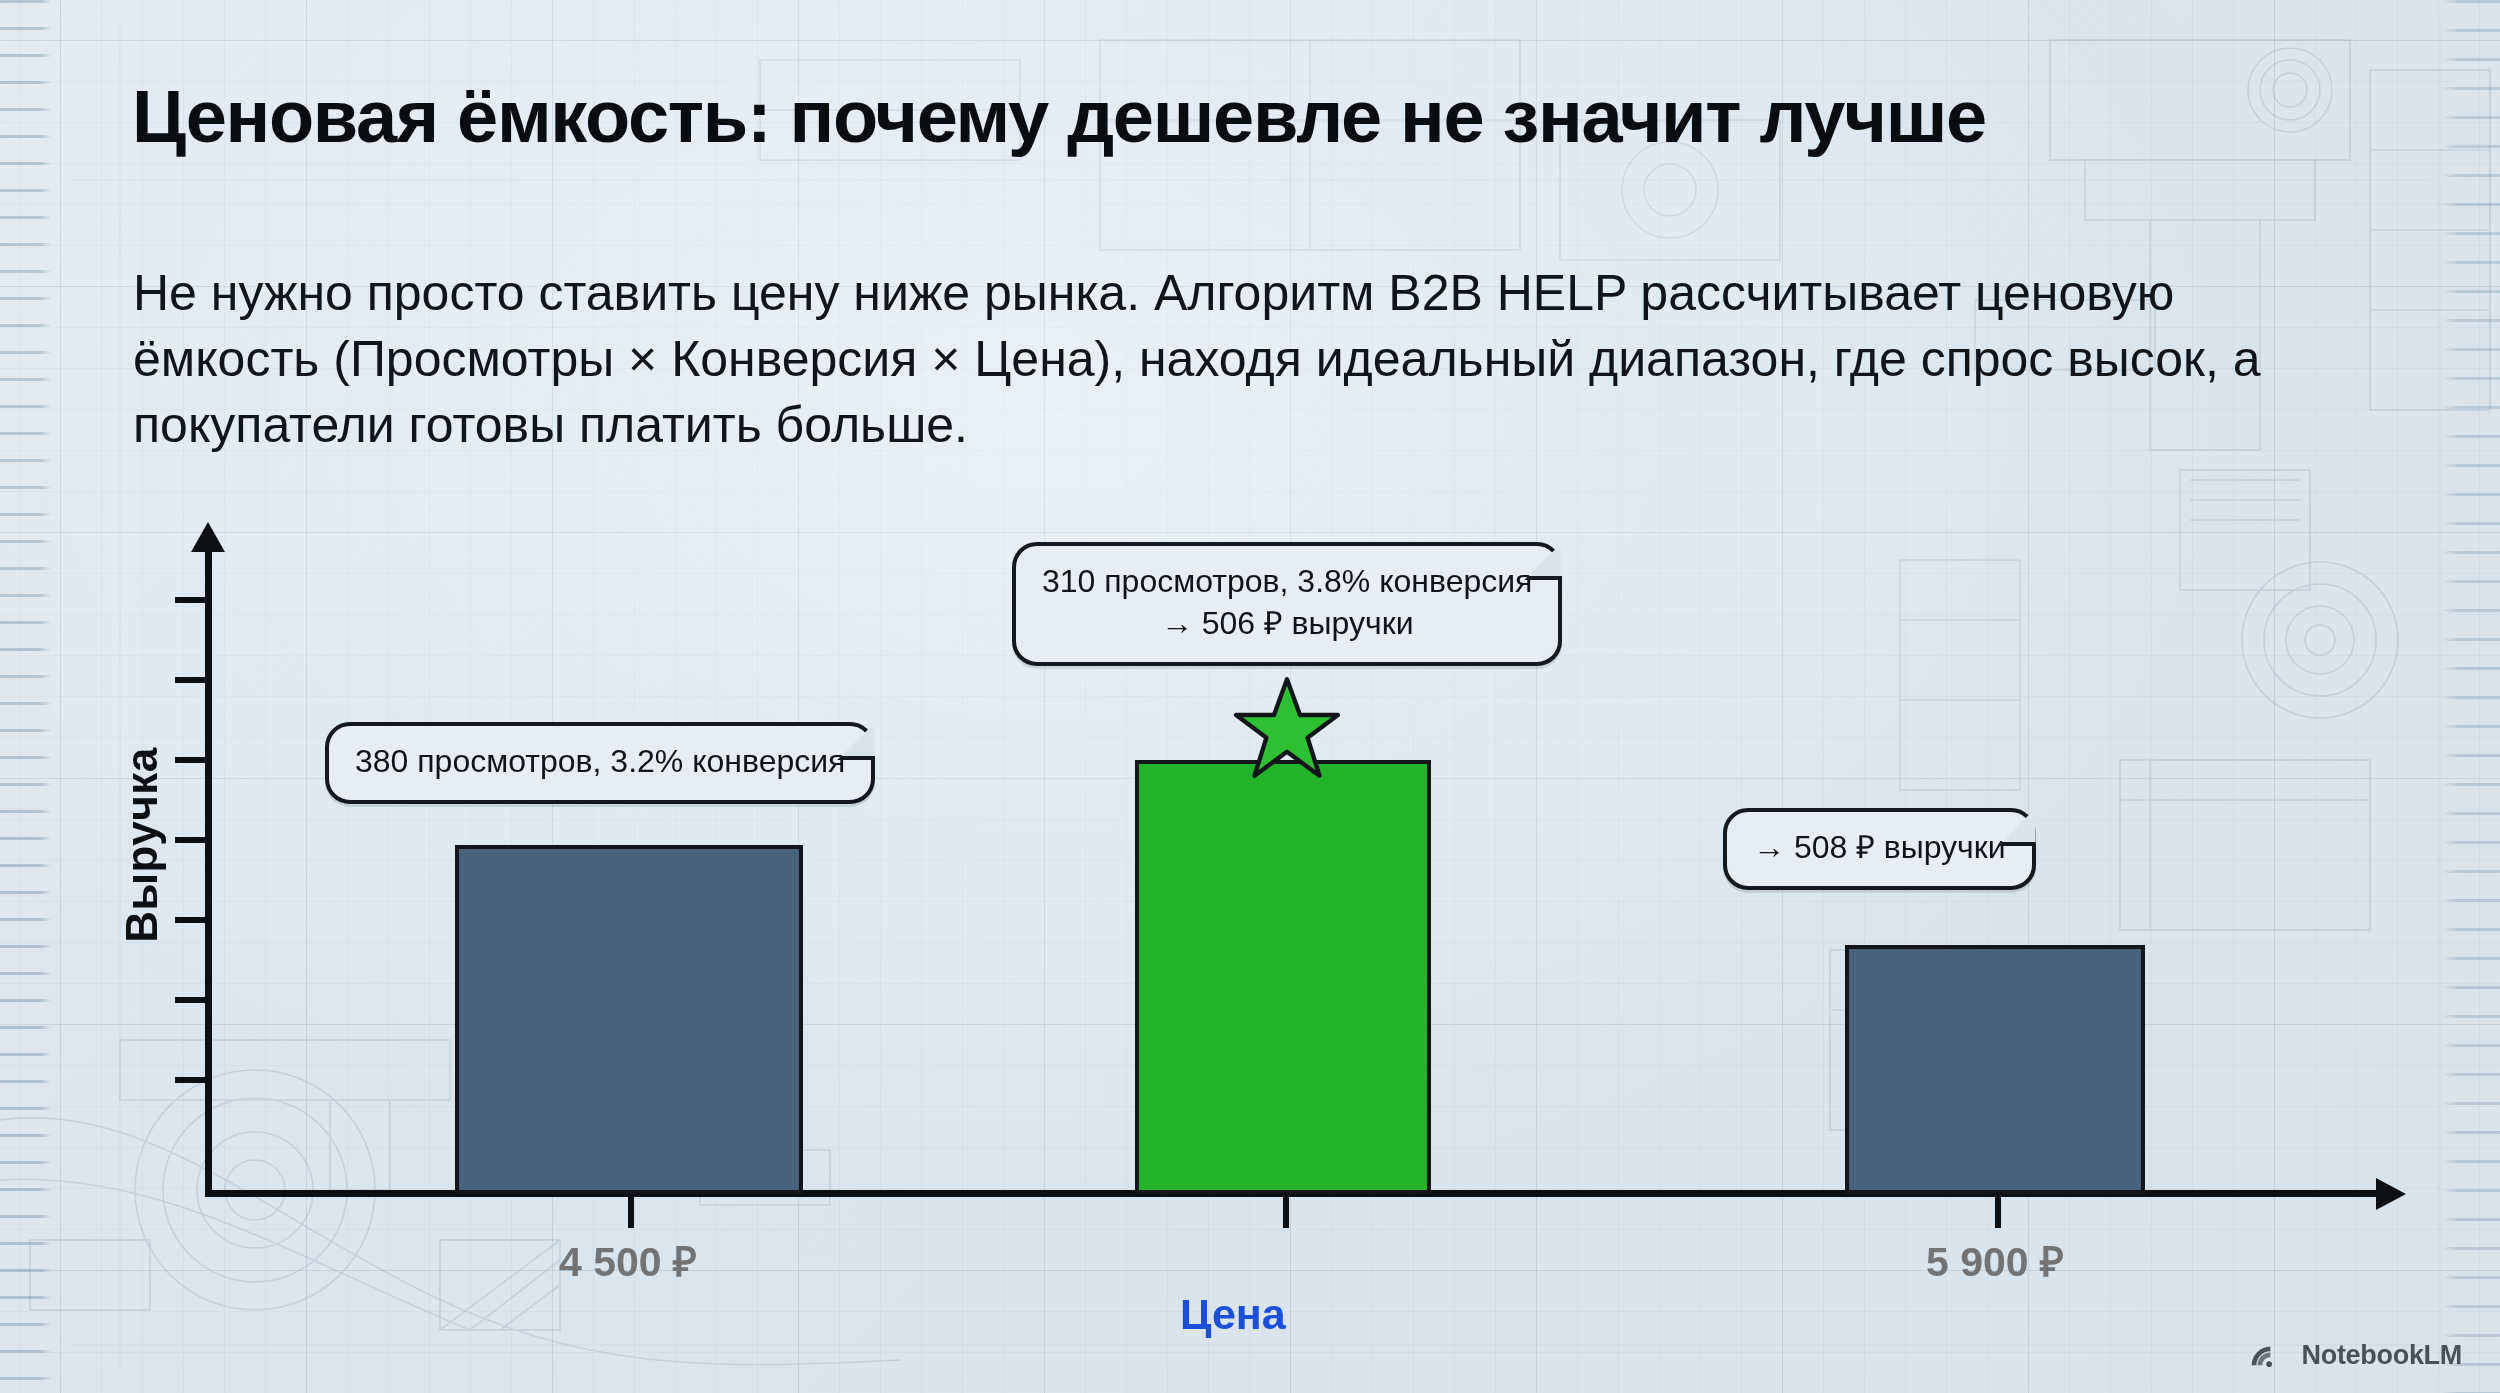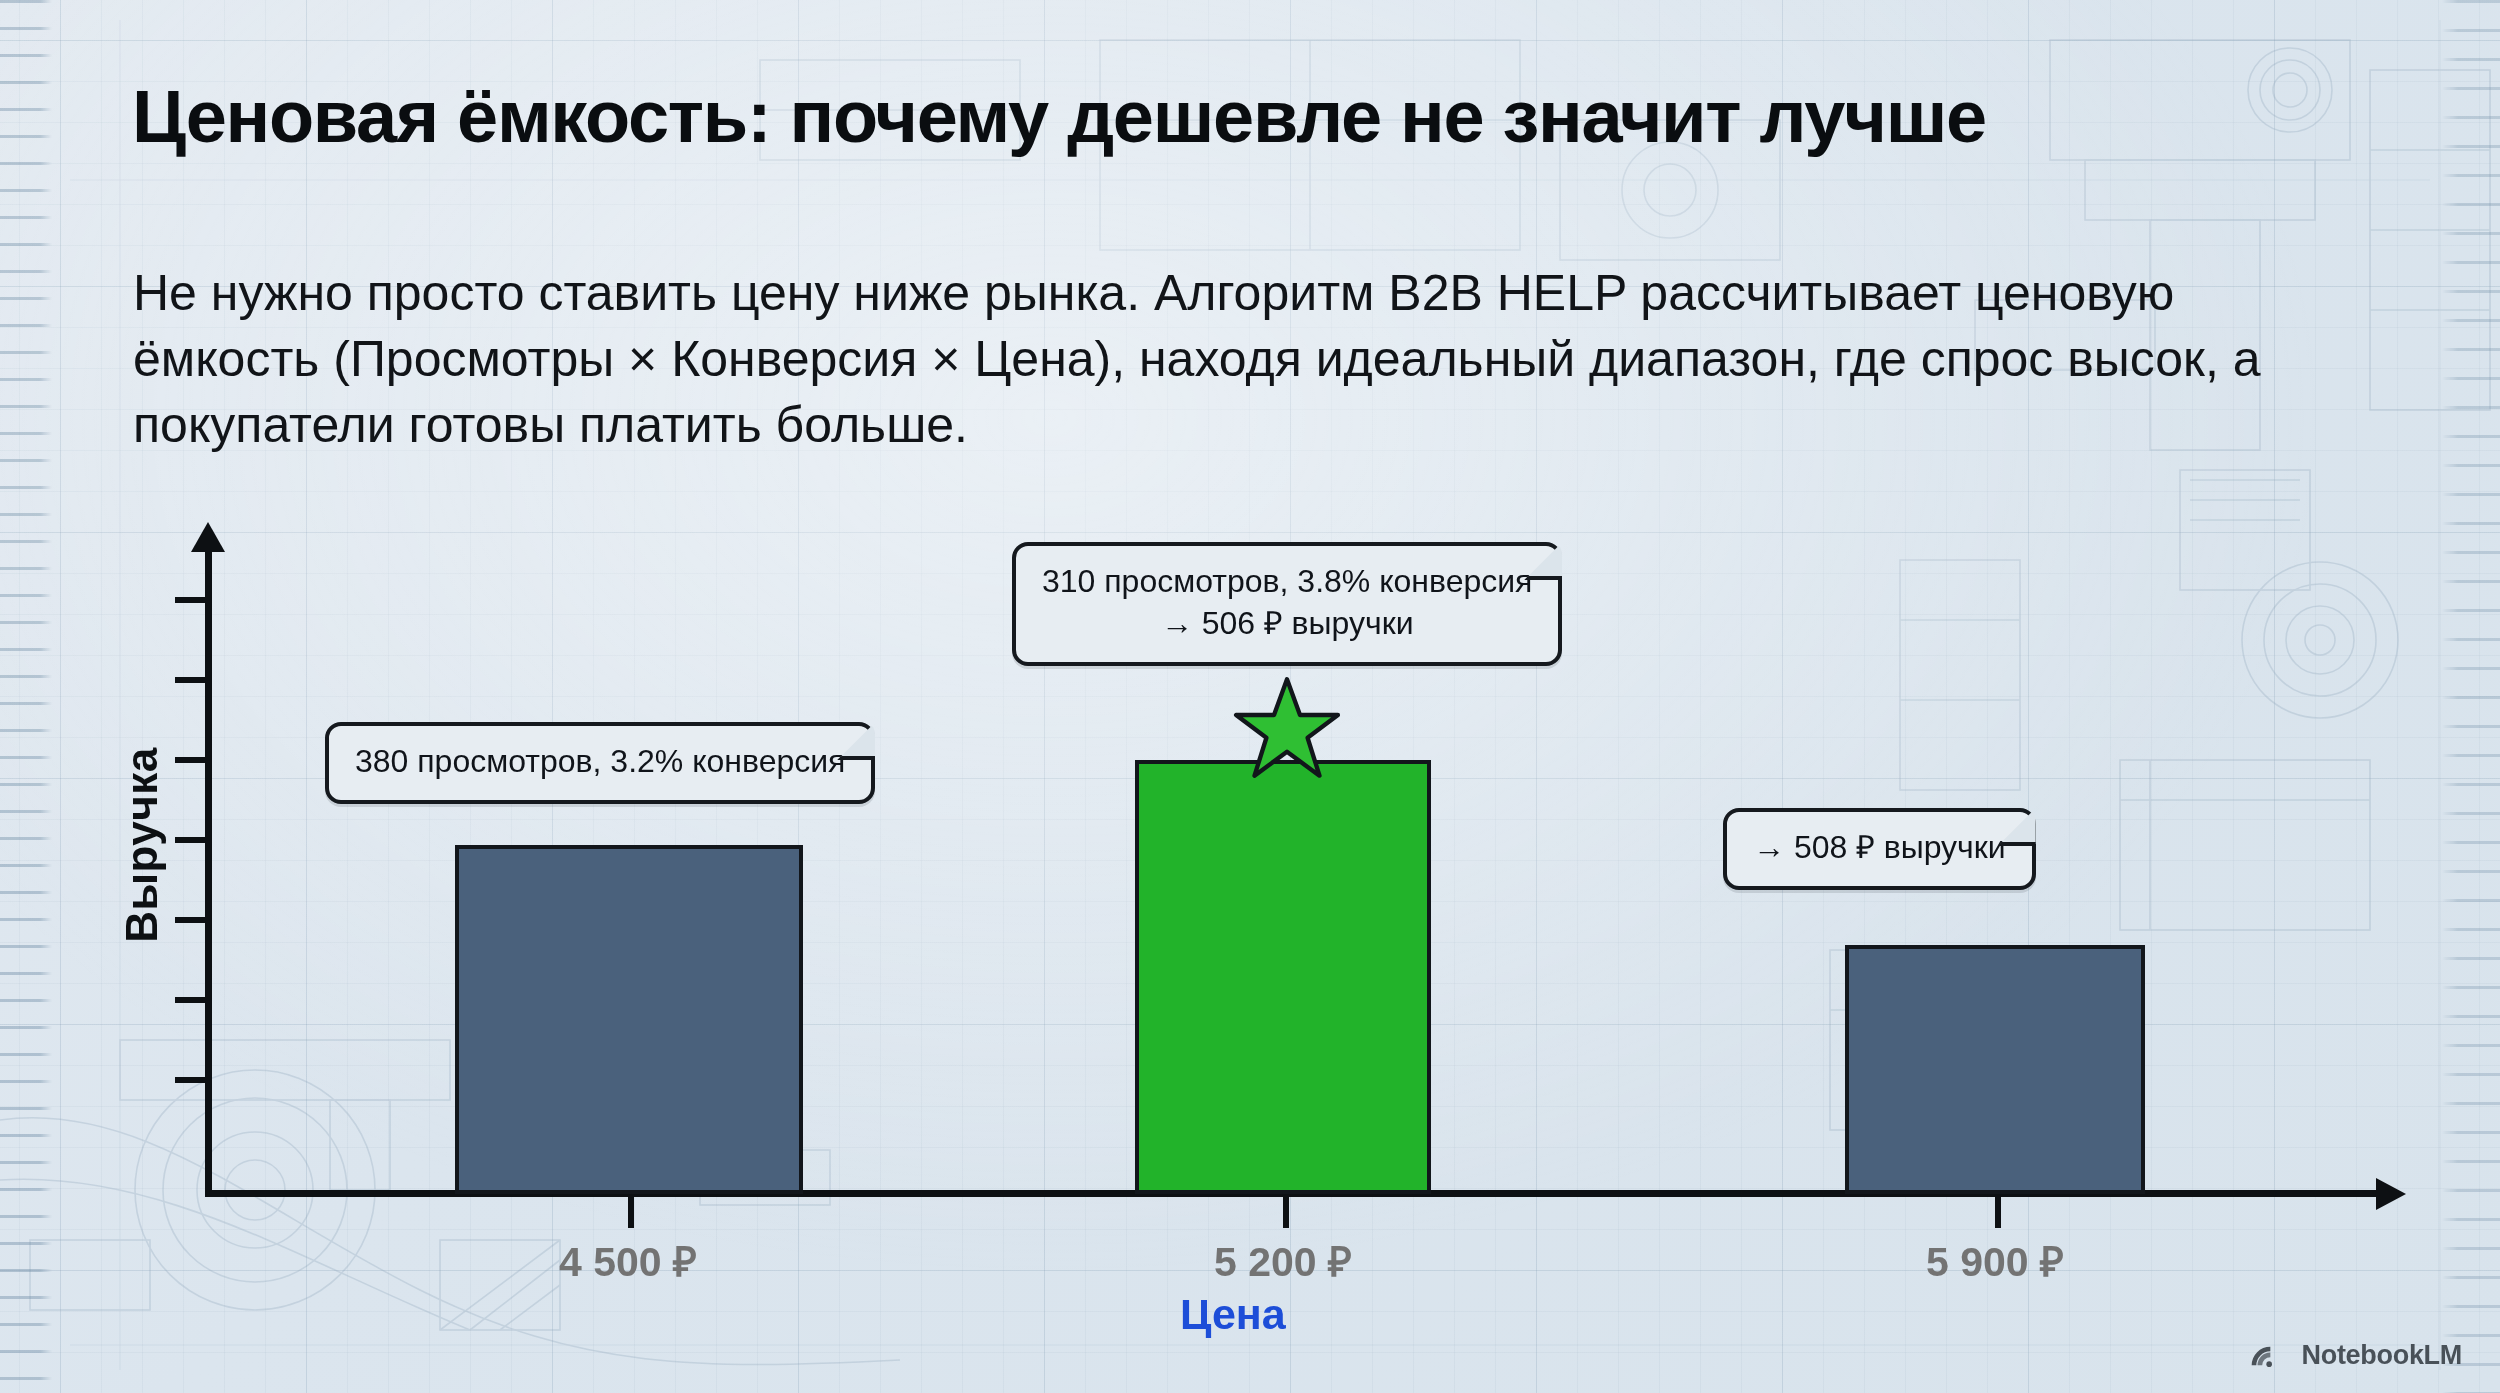--- a/index.html
+++ b/index.html
@@ -107,21 +107,21 @@
   .bar{ position:absolute; border:4px solid #12161b; }
 
   
   #star-marker{ position:absolute; left:1232px; top:676px; width:110px; height:104px; }
 
   
   .callout{
     position:absolute;
     background:#e7edf2;
     border:4px solid #15191e;
-    border-radius:16px;
+    border-radius:25px;
     padding:14px 26px 18px 26px;
     text-align:center;
     font-size:32px; line-height:42px; color:#10141a;
     white-space:nowrap;
     box-shadow:0 3px 0 rgba(20,25,32,.12);
   }
   .callout .fold{
     position:absolute; right:-4px; top:-4px;
     width:38px; height:38px;
     background:#dbe4eb;
@@ -237,21 +237,20 @@
   <div class="bar" style="left:1845px; top:945px;  width:300px; height:249px; background:#4a617c;"></div>
 
   <svg id="star-marker" viewBox="0 0 100 96">
     <polygon points="50,3 62,36 97,36 69,57 80,92 50,70 20,92 31,57 3,36 38,36" fill="#2fbf33" stroke="#12161b" stroke-width="4" stroke-linejoin="round"></polygon>
   </svg>
 
   <div id="y-axis-title">Выручка</div>
   <div id="x-axis-title">Цена</div>
 
   <div class="x-label" style="left:478px; width:300px;">4 500 ₽</div>
-  <div class="x-label" style="left:1133px; width:300px;">5 200 ₽</div>
   <div class="x-label" style="left:1845px; width:300px;">5 900 ₽</div>
 
   <div class="callout" id="callout-1">
     <span class="fold"></span>
     <span class="line">380 просмотров, 3.2% конверсия</span>
   </div>
 
   <div class="callout" id="callout-2">
     <span class="fold"></span>
     <span class="line">310 просмотров, 3.8% конверсия</span>

